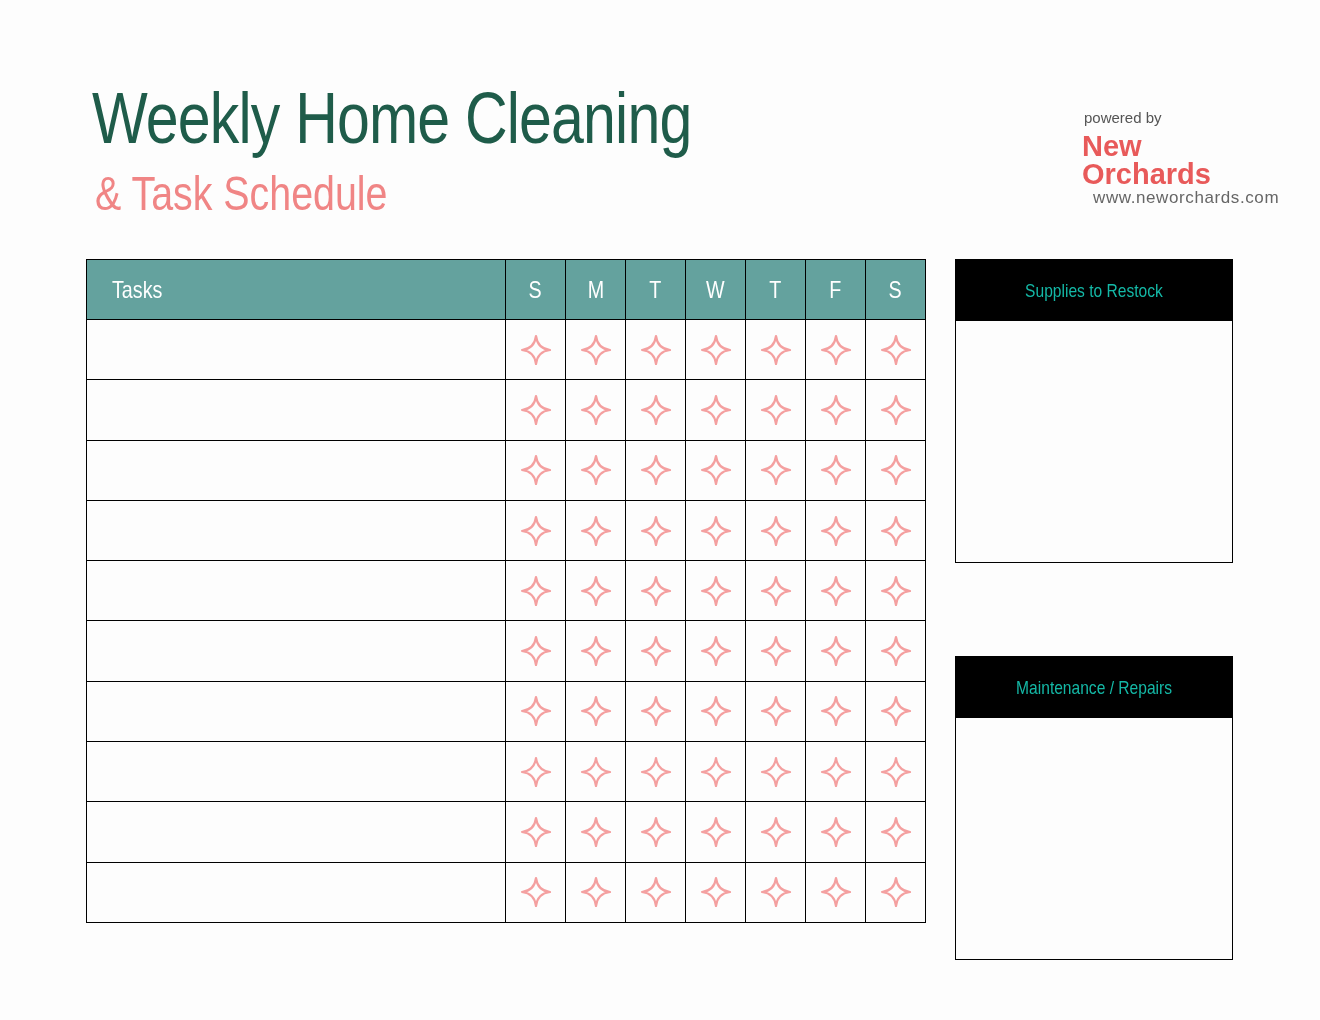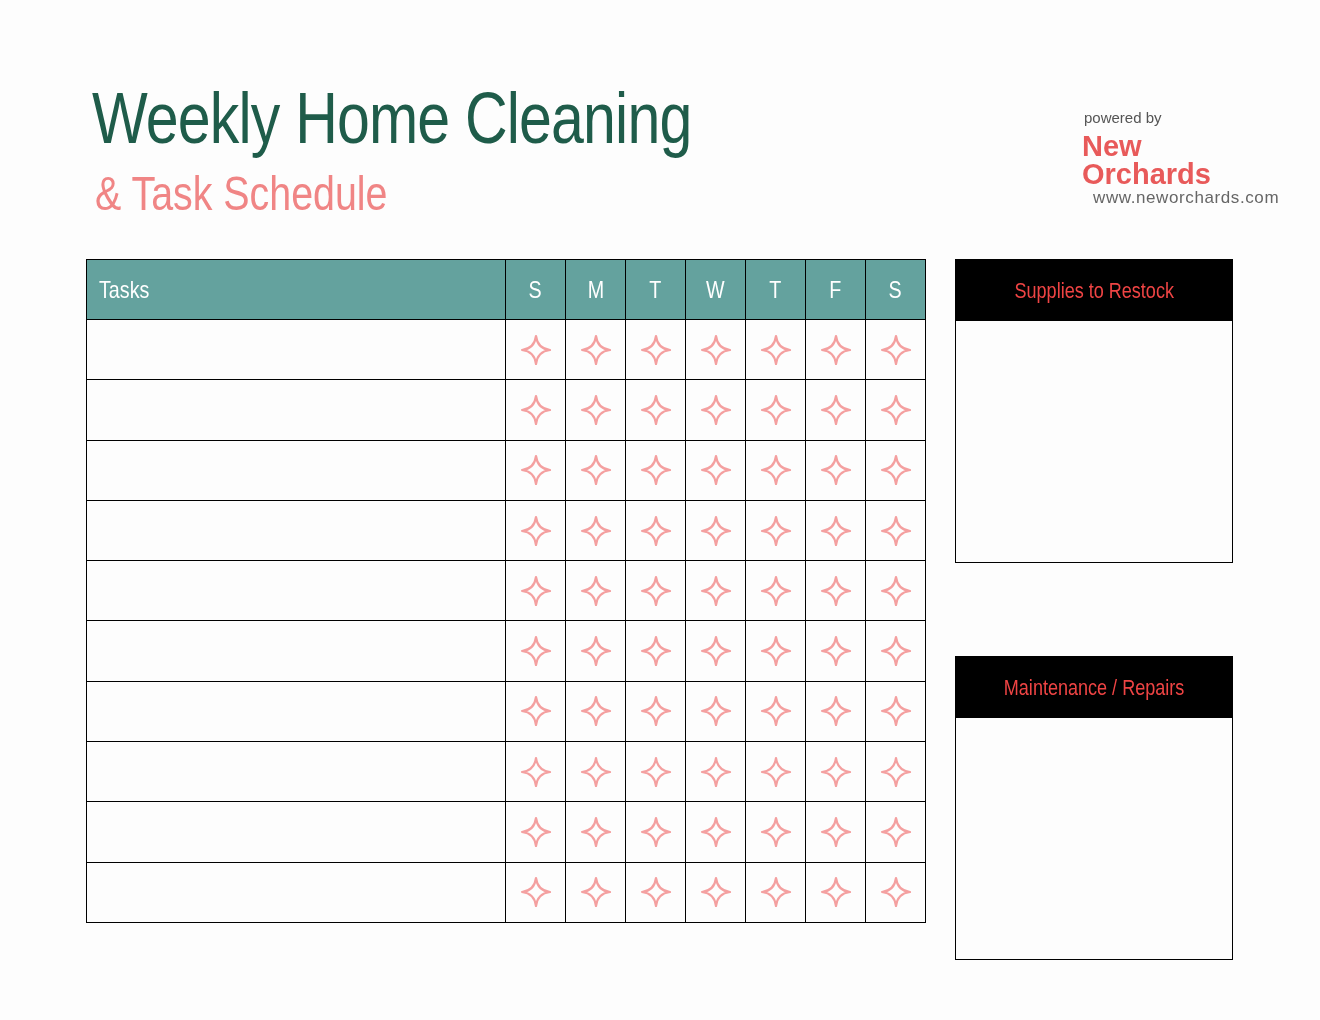--- a/index.html
+++ b/index.html
@@ -27,31 +27,31 @@
   table.grid {
     position: absolute; left: 86px; top: 259px;
     border-collapse: collapse; table-layout: fixed;
   }
   table.grid th, table.grid td { border: 1.5px solid #000; padding: 0; }
   table.grid th {
     background: #64a29e; color: #fff; height: 59px; font-weight: normal;
     font-size: 24px;
   }
   table.grid th span.hd { display: inline-block; transform: scaleX(0.82); }
-  table.grid th.tasks-h { text-align: left; padding-left: 12px; }
+  table.grid th.tasks-h { text-align: left; padding-left: 25px; }
   table.grid th.tasks-h span.hd { transform-origin: left center; }
   table.grid td { height: 59.3px; background: #fdfdfd; }
   col.c-task { width: 419px; }
   col.c-day { width: 60px; }
   .star { display: block; margin: 0 auto; width: 32px; height: 32px; }
 
   .panel { position: absolute; left: 955px; width: 276px; border: 1.5px solid #000; background: #fdfdfd; }
   .panel .ph {
-    background: #000; color: #ef4444; height: 61px; display: flex; align-items: center; justify-content: center;
-    font-size: 22px;
+    background: #000; color: #14b8a6; height: 61px; display: flex; align-items: center; justify-content: center;
+    font-size: 19px;
   }
   .panel .ph span { display: inline-block; transform: scaleX(0.82); white-space: nowrap; }
   .panel.supplies { top: 259px; height: 302px; }
   .panel.maint { top: 656px; height: 302px; }
 </style>
 </head>
 <body>
 
 <h1 class="title">Weekly Home Cleaning</h1>
 <h2 class="subtitle">&amp; Task Schedule</h2>

